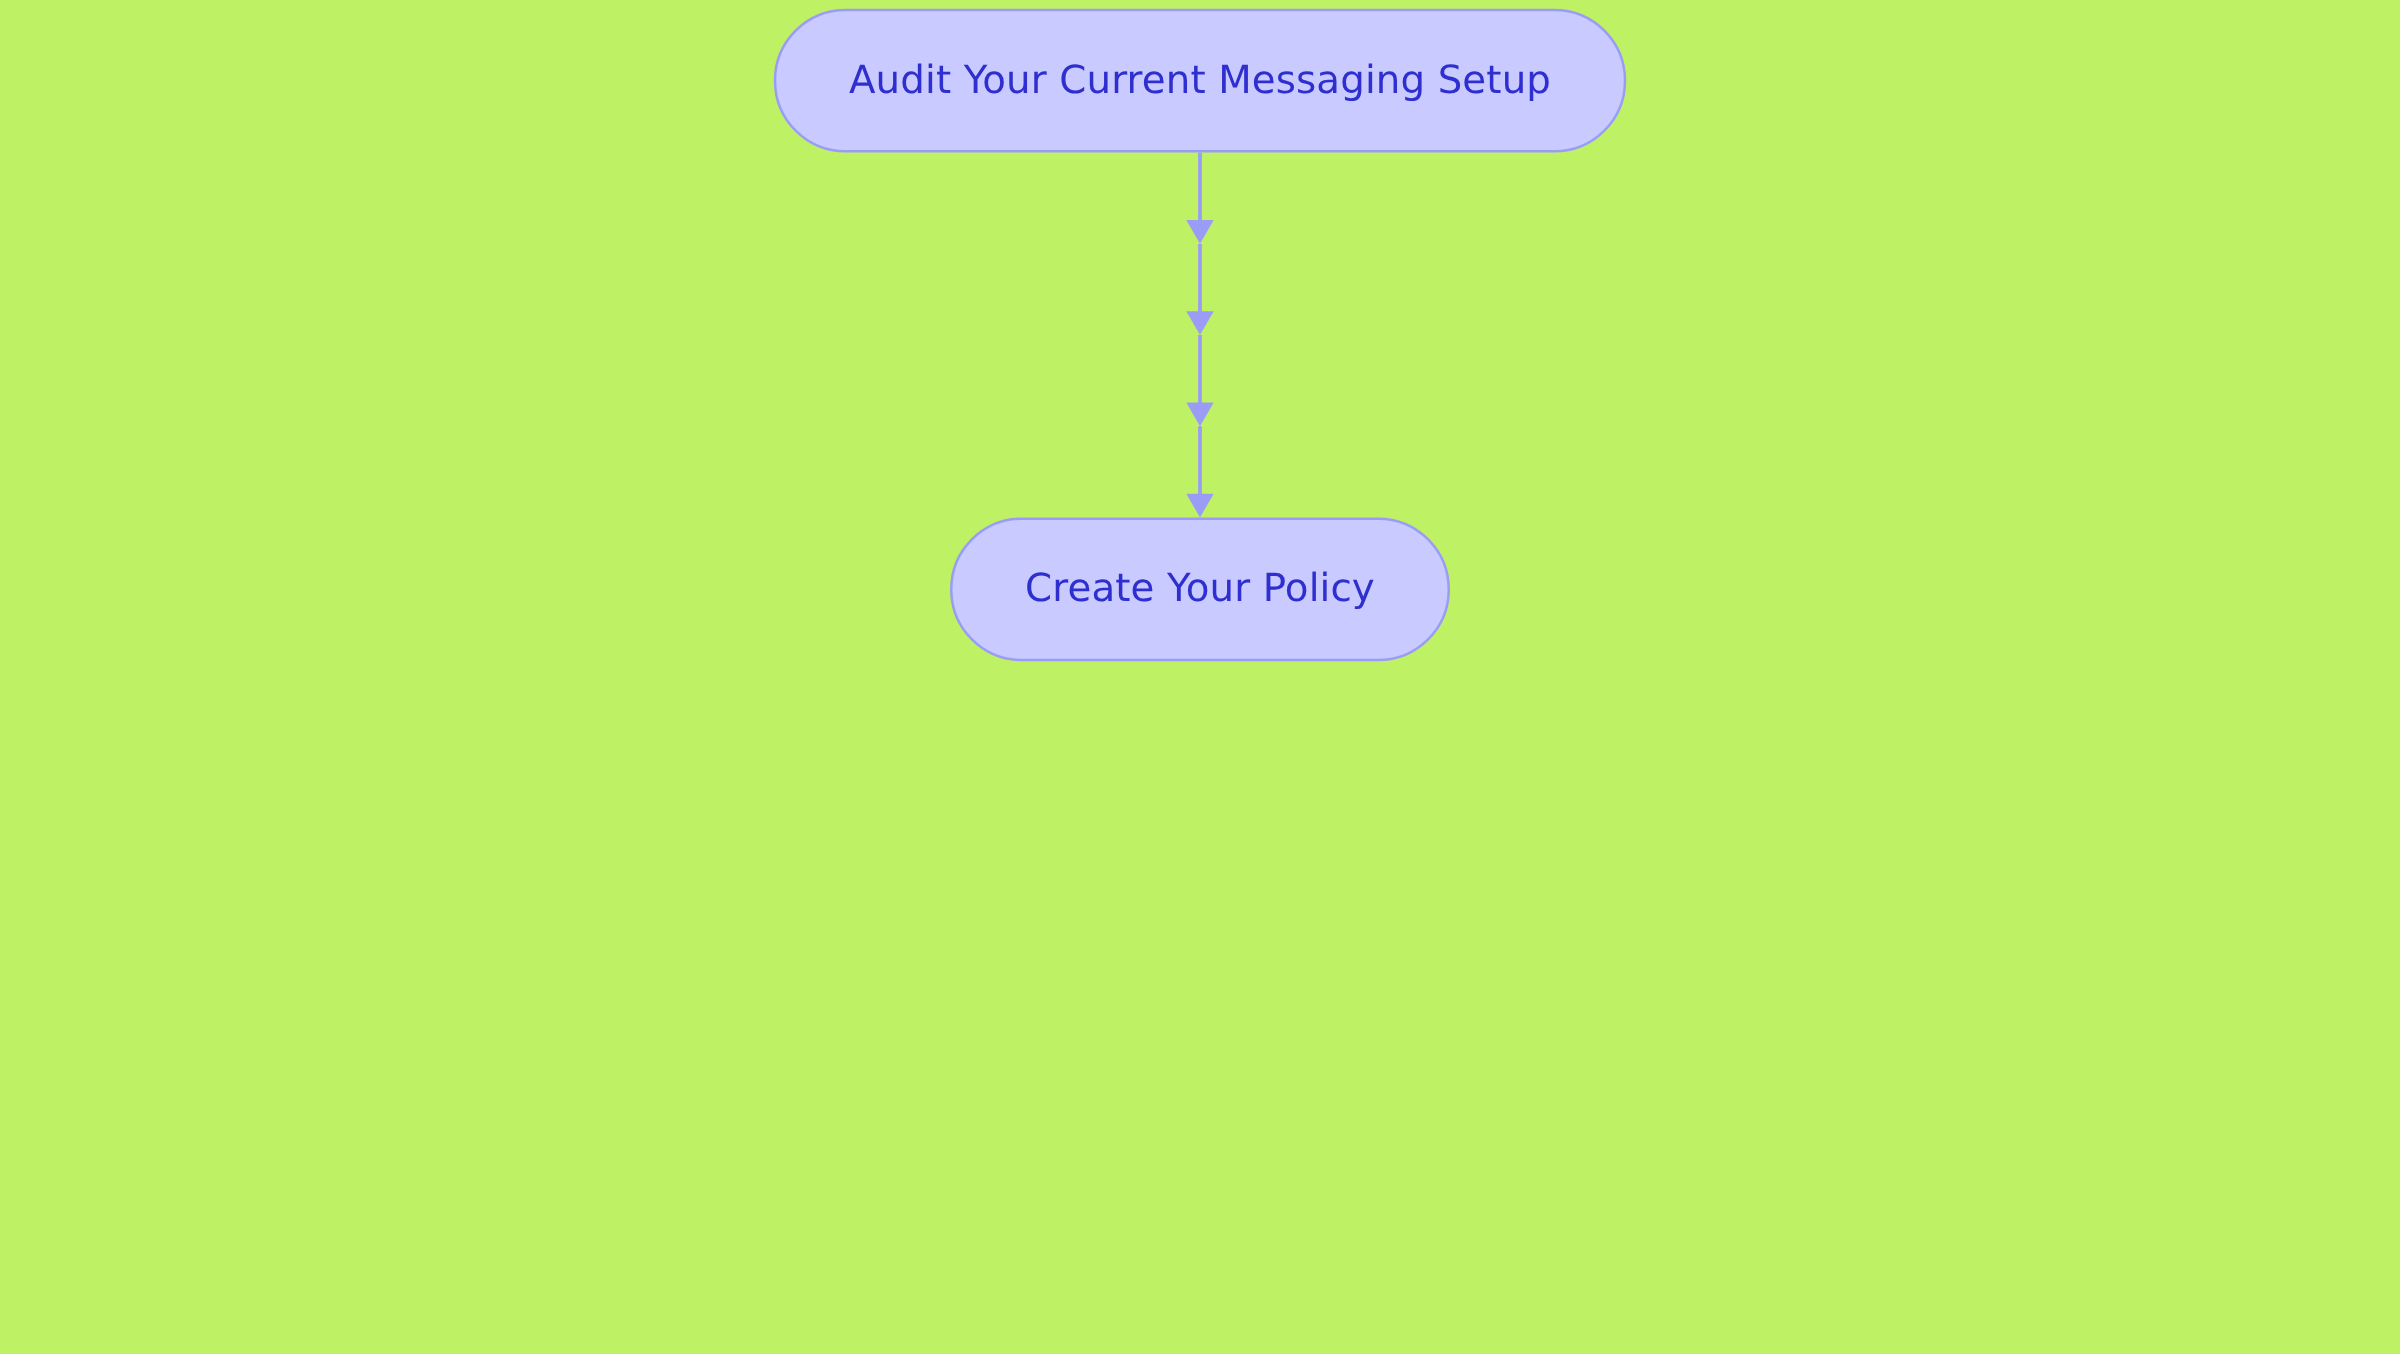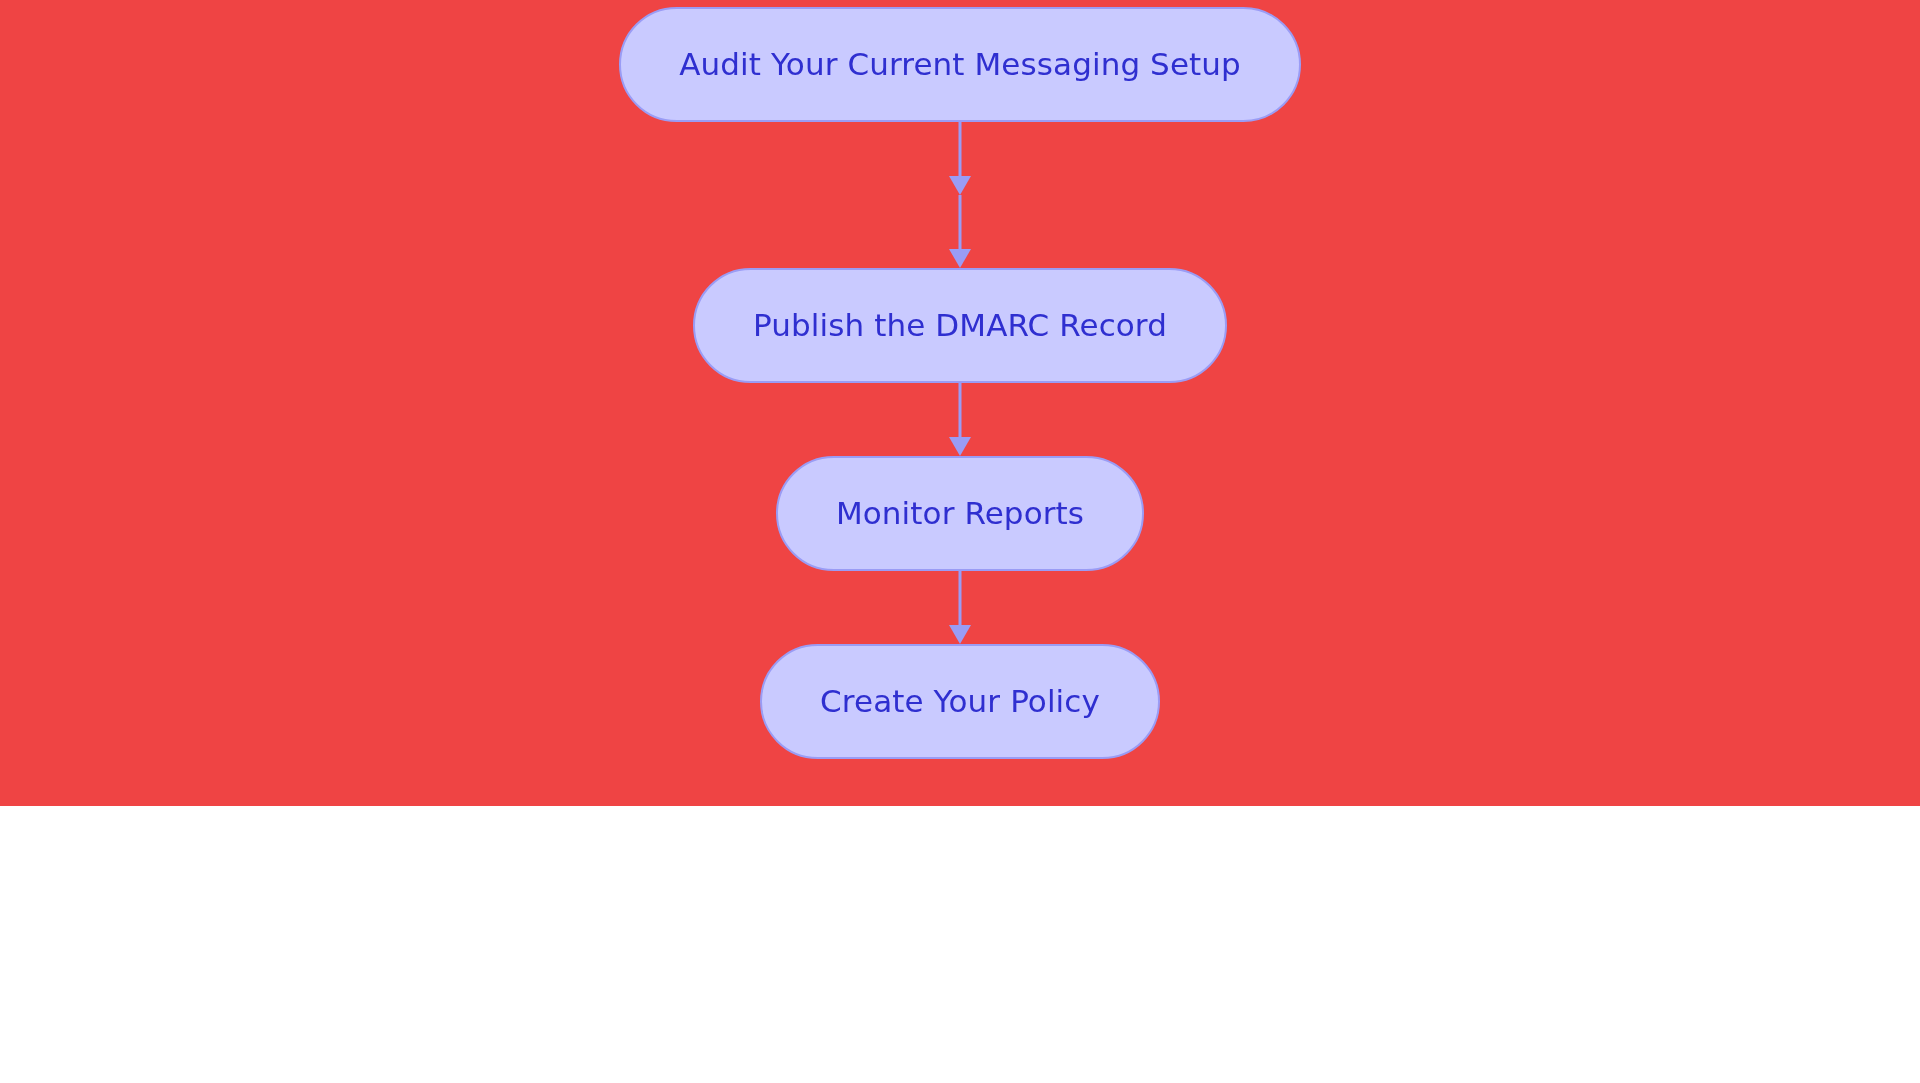--- a/index.html
+++ b/index.html
@@ -11,22 +11,22 @@
   body {
     width: 1920px;
     height: 1083px;
     overflow: hidden;
     font-family: "DejaVu Sans", "Liberation Sans", sans-serif;
   }
 
   #flow-canvas {
     position: relative;
     width: 1920px;
-    height: 806px;
-    background: #ef4444;
+    height: 1083px;
+    background: #bef264;
     text-align: center;
   }
 
   .flow-column {
     position: absolute;
     left: 0;
     top: 0;
     width: 1920px;
     height: 1083px;
     display: flex;
@@ -104,32 +104,26 @@
       <span class="stem"></span>
       <span class="head"></span>
     </div>
 
 
     <div class="connector">
       <span class="stem"></span>
       <span class="head"></span>
     </div>
 
-    <div class="node">
-      <span class="node-label">Publish the DMARC Record</span>
-    </div>
 
     <div class="connector">
       <span class="stem"></span>
       <span class="head"></span>
     </div>
 
-    <div class="node">
-      <span class="node-label">Monitor Reports</span>
-    </div>
 
     <div class="connector">
       <span class="stem"></span>
       <span class="head"></span>
     </div>
 
     <div class="node">
       <span class="node-label">Create Your Policy</span>
     </div>
 

